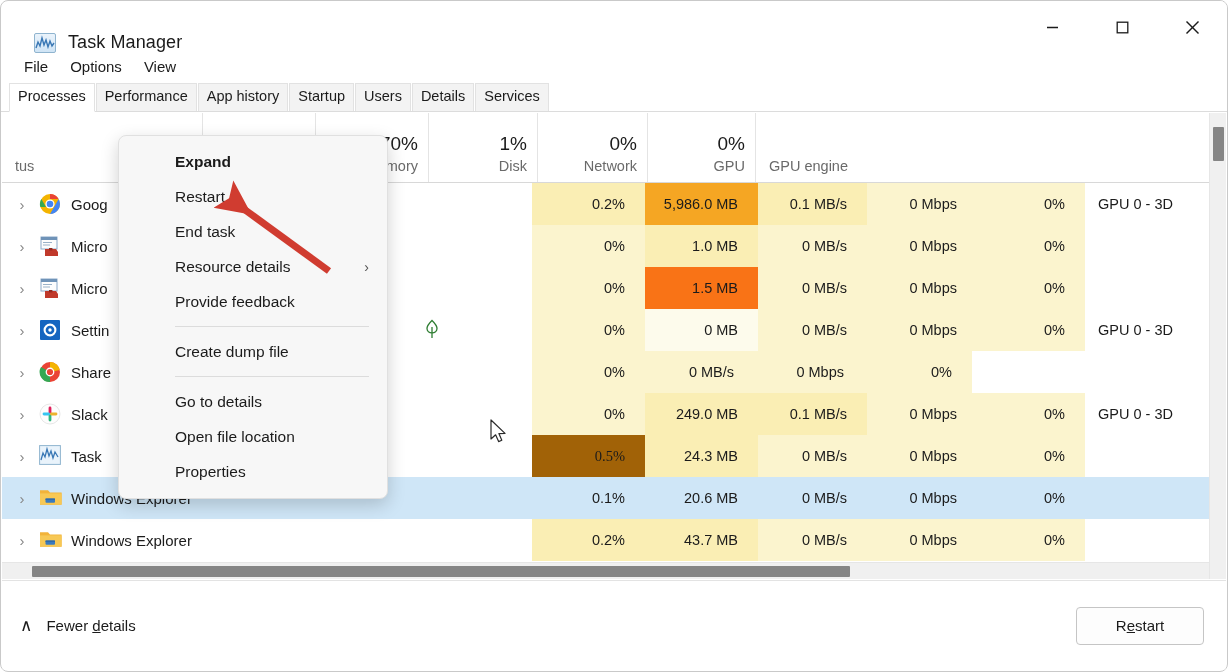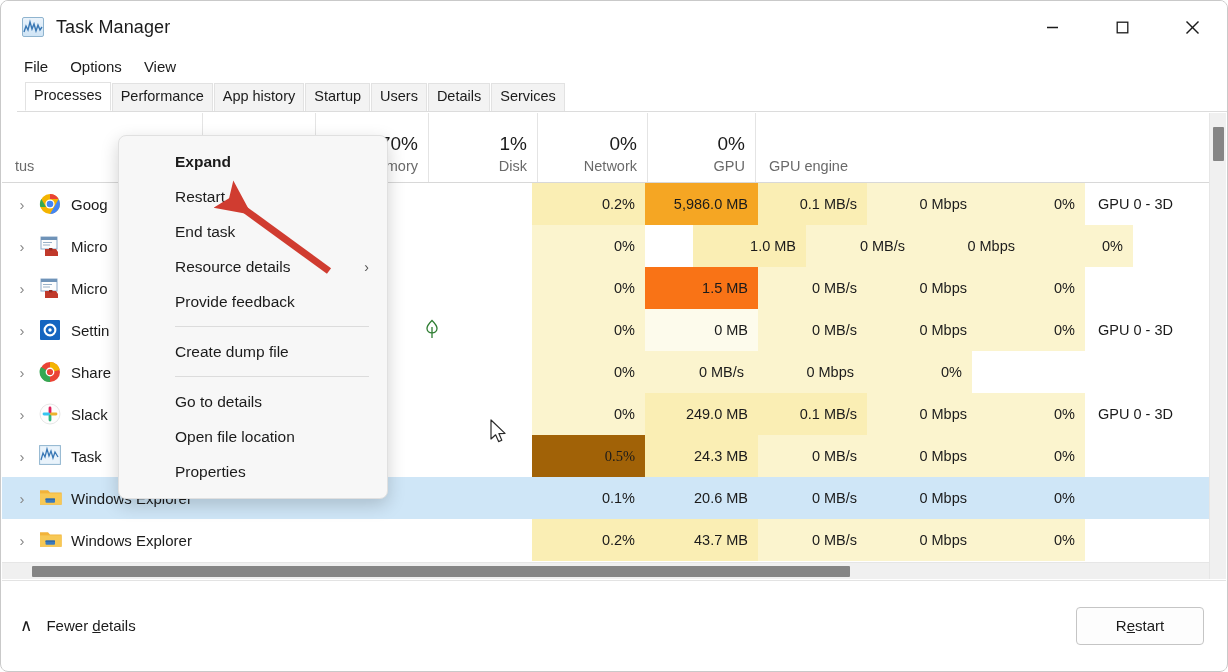--- a/index.html
+++ b/index.html
@@ -13,22 +13,22 @@
     position: relative;
     width: 1228px; height: 672px;
     background: #ffffff;
     border: 1px solid #c9c9c9;
     border-radius: 8px;
     overflow: hidden;
   }
 
   
   .titlebar {
-    position: absolute; top: 0; left: 4px; right: 0; height: 52px;
-    display: flex; align-items: center;
+    position: absolute; top: 0; left: 16px; right: 0; height: 52px;
+    display: flex; align-items: flex-end;
     background: #ffffff;
   }
   .title-left { display: flex; align-items: center; padding-left: 17px; gap: 12px; }
   .app-icon {
     width: 22px; height: 20px;
     background: linear-gradient(#eaf3fb, #cfe4f5);
     border: 1px solid #8fb4cf;
     border-radius: 2px;
     position: relative; overflow: hidden;
   }
@@ -46,24 +46,23 @@
   .menubar {
     position: absolute; top: 48px; left: 0; right: 0; height: 34px;
     display: flex; align-items: center; padding-left: 12px; gap: 0px;
     font-size: 15px; color: #1b1b1b;
   }
   .menubar .mitem { padding: 3px 11px; border-radius: 3px; }
 
   
   .tabstrip {
     position: absolute; top: 82px; left: 0; right: 0; height: 29px;
-    display: flex; align-items: flex-end;
+    display: flex; align-items: center;
     background: #ffffff;
     border-bottom: 1px solid #dcdcdc;
-    margin-left: 16px;
   }
   .tab {
     font-size: 14.5px; color: #1b1b1b;
     padding: 4px 8px 6px 8px;
     margin-right: 1px;
     background: #f3f3f3;
     border-left: 1px solid #e2e2e2;
     border-right: 1px solid #e2e2e2;
     border-top: 1px solid #e2e2e2;
     line-height: 17px;
@@ -108,21 +107,21 @@
   .tbody { position: relative; }
   .trow {
     display: flex; height: 42px; align-items: stretch;
     background: #ffffff;
   }
   .trow.selected { background: #cfe6f7; }
   .cell {
     display: flex; align-items: center;
     font-size: 14.5px; color: #1b1b1b;
   }
-  .cell.num { justify-content: flex-end; padding-right: 10px; }
+  .cell.num { justify-content: flex-end; padding-right: 20px; }
   .cell.lft { justify-content: flex-start; padding-left: 13px; }
   .cell.name { padding-left: 13px; gap: 10px; }
   .chev {
     width: 14px; color: #878787; font-size: 15px; flex: none;
     display: flex; align-items: center; justify-content: center;
   }
   .pico { width: 22px; height: 22px; flex: none; position: relative; }
   .pname { font-size: 15px; color: #1b1b1b; white-space: nowrap; }
   .statuscell { display: flex; align-items: center; justify-content: center; }
 
@@ -322,21 +321,21 @@
                 <line x1="4" y1="10" x2="11" y2="10" stroke="#9ab2c9" stroke-width="1"></line>
                 <path d="M6 14h11l2 3v4H6z" fill="#c0392b"></path>
                 <rect x="10" y="13" width="3.4" height="2.4" fill="#922b21"></rect>
               </svg></span>
             <span class="pname">Micro</span>
           </div>
           <div class="cell statuscell" style="width: 200px; flex: 0 0 200px;"></div>
           <div class="cell num" style="width: 113px; flex: 0 0 113px; background: rgb(251, 244, 206);">
             <span>0%</span>
           </div>
-          <div class="cell num" style="width: 113px; flex: 0 0 113px; background: rgb(250, 238, 180); margin-left: 48px;">
+          <div class="cell num" style="width: 113px; flex: 0 0 113px; background: rgb(250, 238, 180);">
             <span>1.0 MB</span>
           </div>
           <div class="cell num" style="width: 109px; flex: 0 0 109px; background: rgb(251, 244, 206);">
             <span>0 MB/s</span>
           </div>
           <div class="cell num" style="width: 110px; flex: 0 0 110px; background: rgb(251, 244, 206);">
             <span>0 Mbps</span>
           </div>
           <div class="cell num" style="width: 108px; flex: 0 0 108px; background: rgb(251, 244, 206);">
             <span>0%</span>

